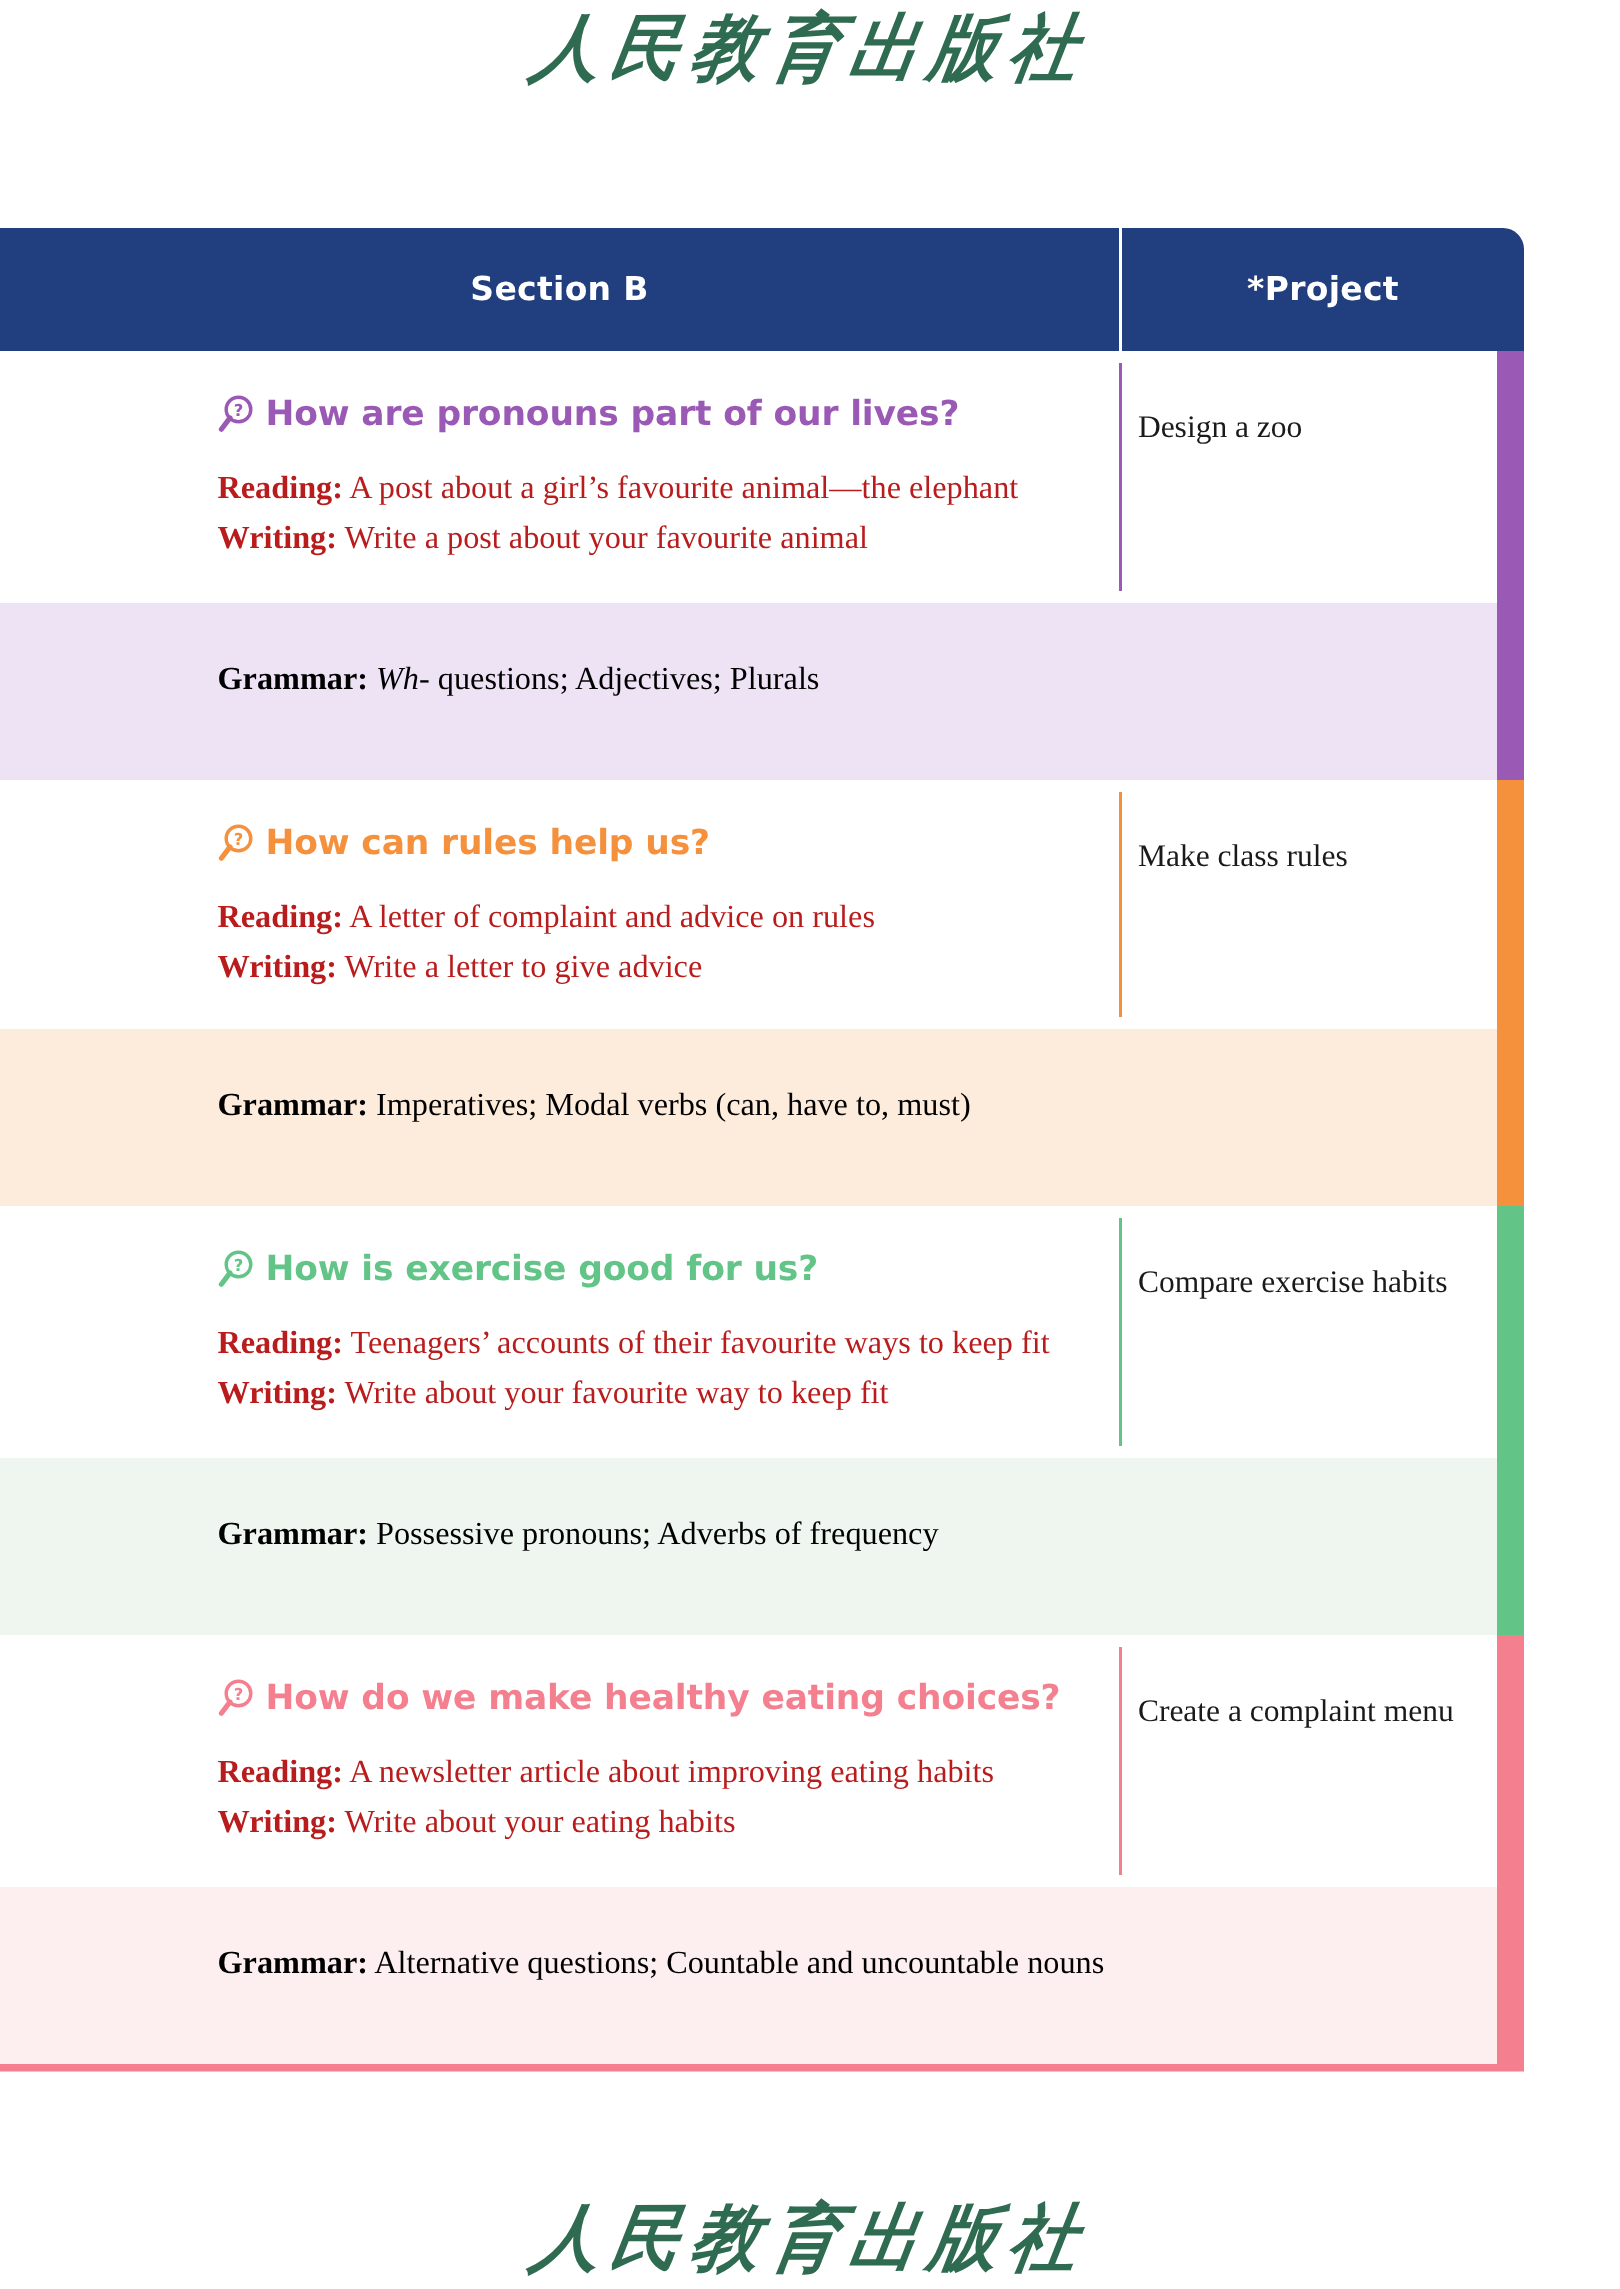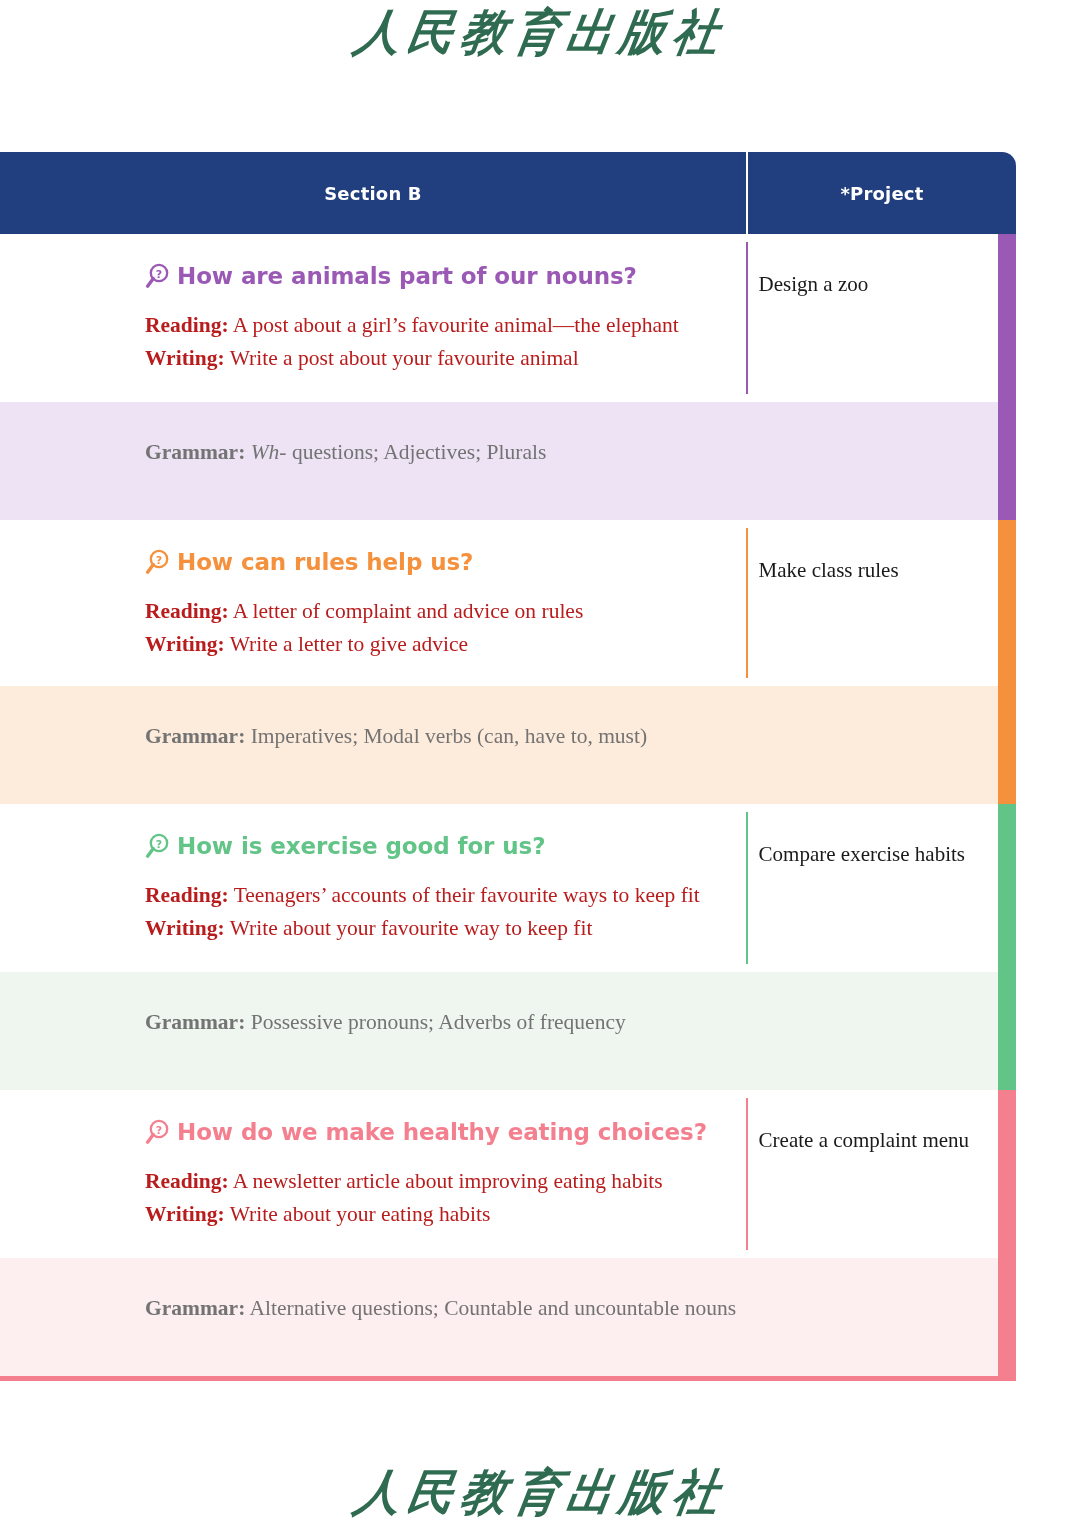--- a/index.html
+++ b/index.html
@@ -43,21 +43,21 @@
     height:82px;
     background:#213e7e;
     border-top-right-radius:14px;
     overflow:hidden;
   }
   .thead .th{
     display:flex;align-items:center;justify-content:center;
     color:#ffffff;
     font-family:"DejaVu Sans", sans-serif;
     font-weight:700;
-    font-size:18px;
+    font-size:22px;
     letter-spacing:.2px;
   }
   .th-section{width:746px;}
   .th-divider{width:2px;background:#ffffff;height:82px;flex:0 0 2px;}
   .th-project{width:268px;}
 
   
   .unit{position:relative;}
   .unit .body{
     display:flex;
@@ -109,21 +109,21 @@
     color:#b91c1c;
   }
   .rw b{font-weight:700;}
 
   .grammar{
     position:relative;
     box-sizing:border-box;
     width:998px;
     padding:38px 20px 20px 145px;
     font-size:21.5px;
-    color:#737373;
+    color:#000000;
   }
   .grammar b{font-weight:700;}
   .grammar i{font-style:italic;}
   .gbar{
     position:absolute;left:0;width:1016px;height:5px;
   }
 
   
   .pagenum{
     position:absolute;
@@ -157,21 +157,21 @@
         <div class="body" style="min-height:168px">
           <div class="left">
             <div class="qhead" style="color:#9b59b6">
               <span class="qicon">
                 <svg width="26" height="27" viewBox="0 0 26 27" aria-hidden="true">
                   <circle cx="14" cy="11" r="8.2" fill="none" stroke="#9b59b6" stroke-width="2.3"></circle>
                   <line x1="8.3" y1="16.6" x2="2.6" y2="24.2" stroke="#9b59b6" stroke-width="3.4" stroke-linecap="round"></line>
                   <text x="14" y="15.6" font-family="DejaVu Sans, sans-serif" font-size="11" font-weight="700" fill="#9b59b6" text-anchor="middle">?</text>
                 </svg>
               </span>
-              <span>How are animals part of our nouns?</span>
+              <span>How are pronouns part of our lives?</span>
             </div>
             <div class="rw"><b>Reading:</b> <span>A post about a girl’s favourite animal—the elephant</span></div>
             <div class="rw"><b>Writing:</b> <span>Write a post about your favourite animal</span></div>
           </div>
           <div class="vline" style="background:#9b59b6;height:152px"></div>
           <div class="right">Design a zoo</div>
           <div class="sidebar" style="background:#9b59b6;top:0;height:286px"></div>
         </div>
         <div class="grammar" style="background:#ede3f5;min-height:118px"><b>Grammar:</b> <i>Wh-</i><span> questions; Adjectives; Plurals</span><div class="gbar" style="background:#9b59b6;bottom:-5px"></div></div>
       </div>

